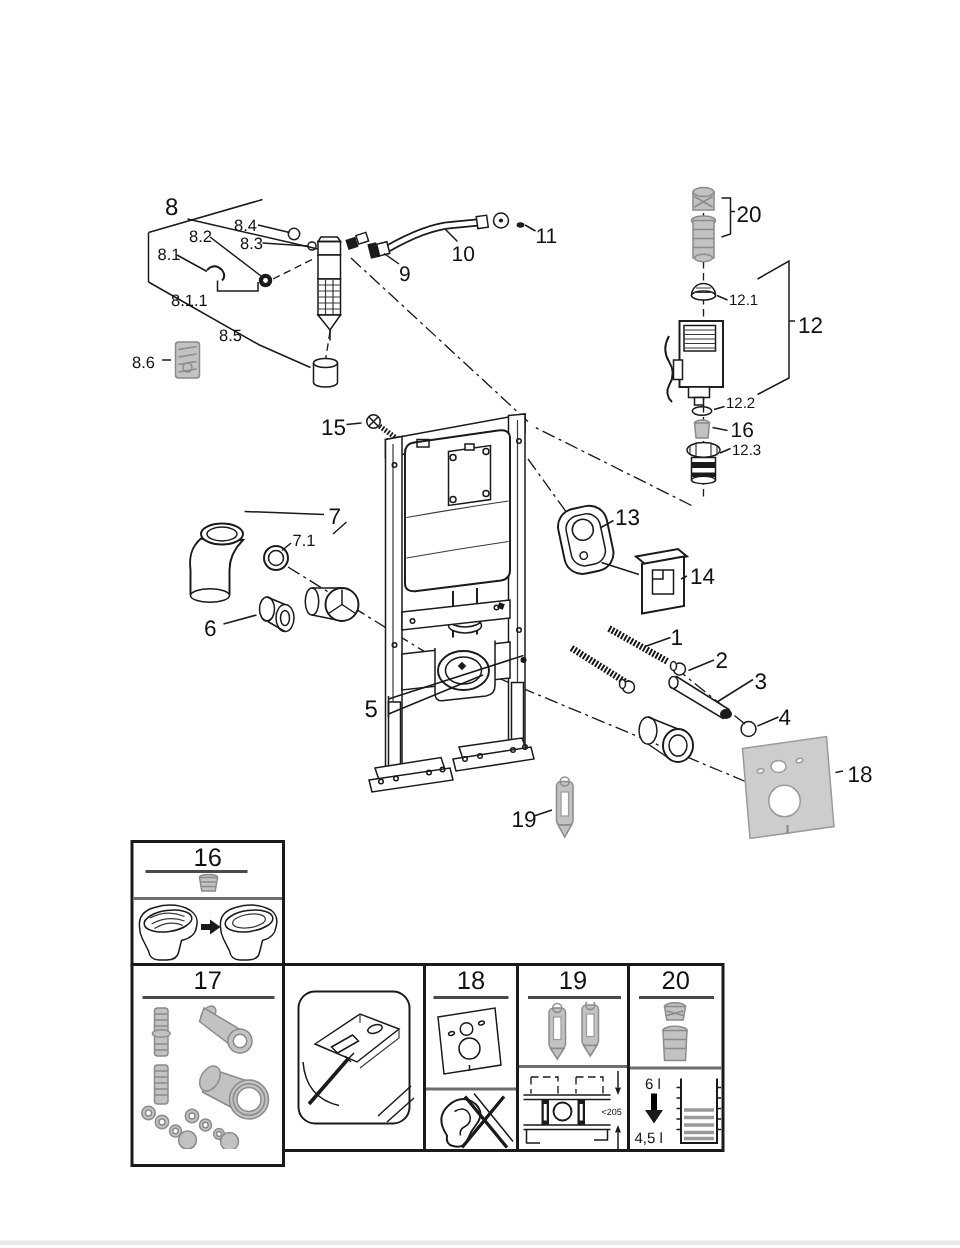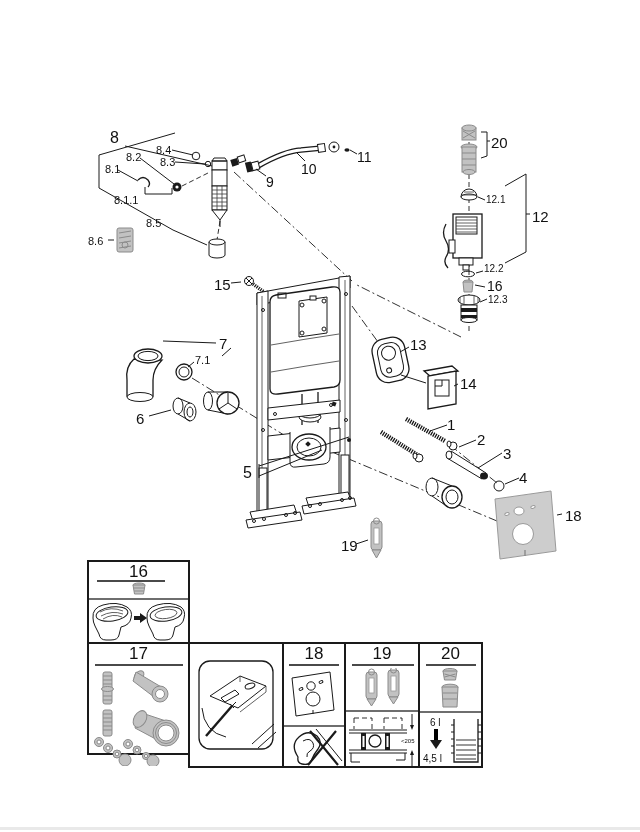--- a/index.html
+++ b/index.html
@@ -358,21 +358,21 @@
     </g>
     <polygon class="dk" points="45,16 51,16 51,13 58,18 51,23 51,20 45,20"></polygon>
     <g>
       <path class="ln" d="M58,18 Q57,8 68,5 Q82,1 92,7 Q97,11 95,18 Q94,25 86,27 L84,35 Q83,40 76,40 L71,40 Q65,40 64,34 L60,26 Q58,22 58,18 Z"></path>
       <ellipse class="ln" cx="77" cy="14" rx="16" ry="7" transform="rotate(-8 77 14)"></ellipse>
       <ellipse class="thin" cx="77" cy="14" rx="11" ry="4.5" transform="rotate(-8 77 14)"></ellipse>
     </g>
   </svg>
 </div>
 
-<div class="panel" style="left:87px;top:642px;width:103px;height:113px">
+<div class="panel" style="left:87px;top:642px;width:103px;height:136px">
   <div class="phead">17</div>
   <div class="hline" style="left:6px;width:88px;top:20px"></div>
   <svg class="abs" style="left:0;top:22px" width="99" height="100" viewBox="0 0 99 100">
     <g>
       <rect class="gy" x="14" y="6" width="9" height="32" rx="2"></rect>
       <path class="gyl" d="M14,10 L23,10 M14,14 L23,14 M14,18 L23,18 M14,30 L23,30 M14,34 L23,34"></path>
       <ellipse class="gy" cx="18.5" cy="23" rx="6" ry="2.5"></ellipse>
       <rect class="gy" x="14" y="44" width="9" height="26" rx="2"></rect>
       <path class="gyl" d="M14,48 L23,48 M14,52 L23,52 M14,56 L23,56 M14,60 L23,60 M14,64 L23,64"></path>
     </g>

